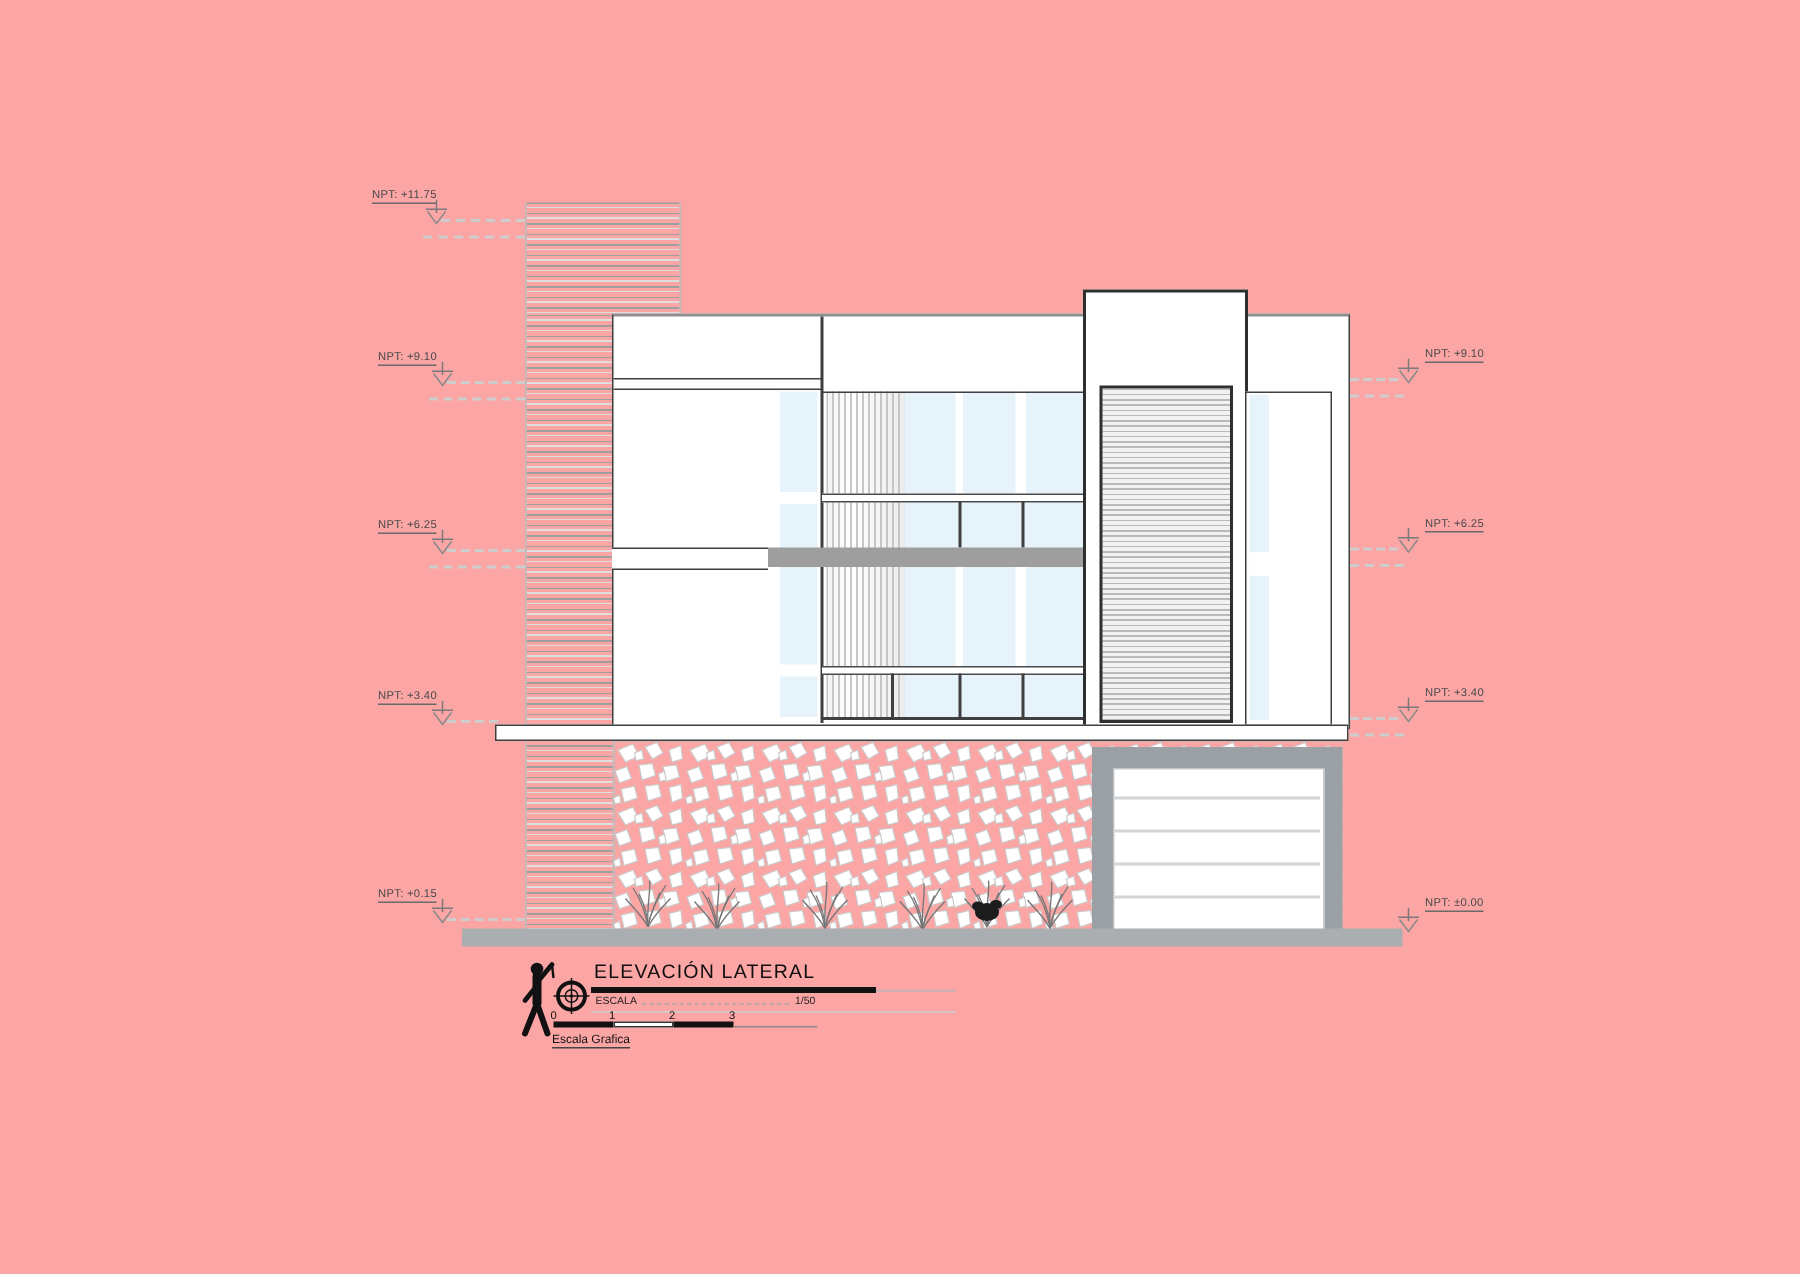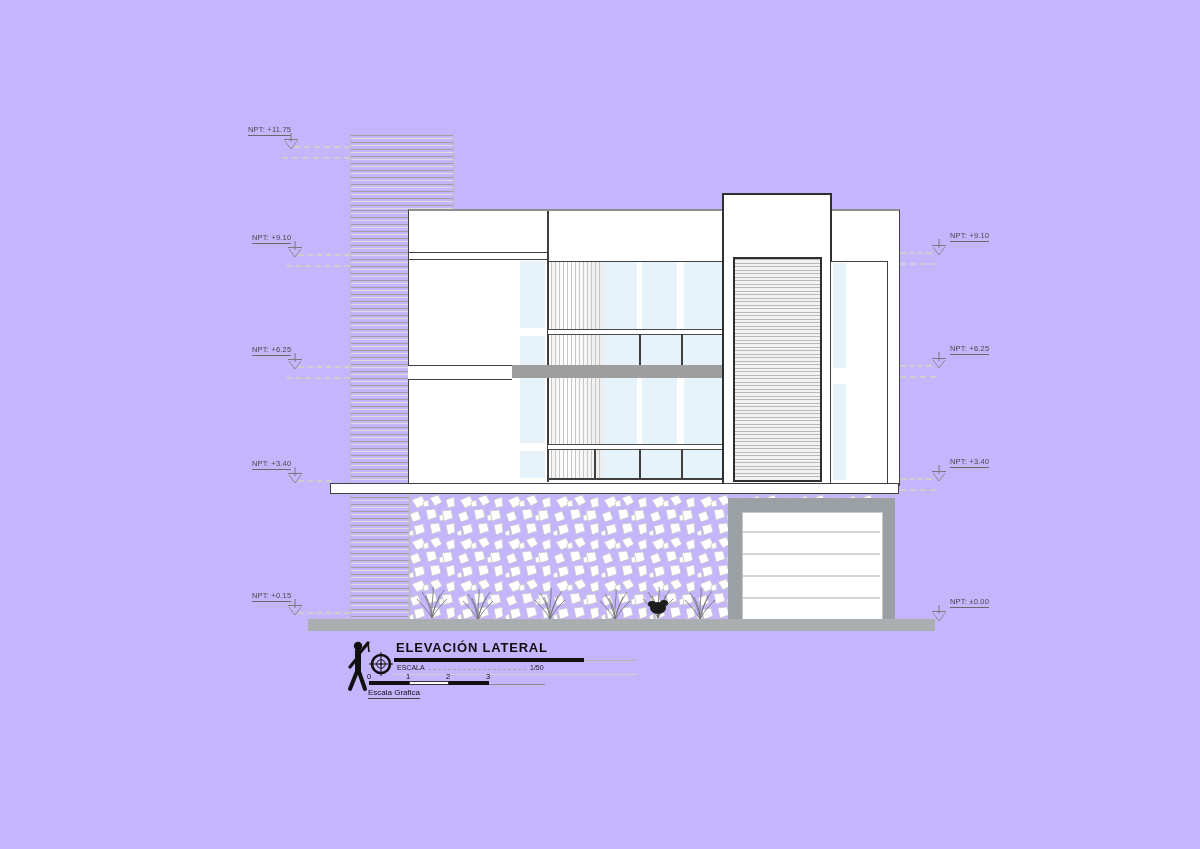--- a/index.html
+++ b/index.html
@@ -1,16 +1,16 @@
 <!DOCTYPE html>
 <html><head>
 <meta charset="utf-8">
 <style>
   html,body{margin:0;padding:0;background:#ffffff;}
-  #page{position:relative;width:1200px;height:849px;background:#c4b5fd;overflow:hidden;
+  #page{position:relative;width:1200px;height:849px;background:#fca5a5;overflow:hidden;
         font-family:"Liberation Sans", sans-serif;color:#333;}
   .abs{position:absolute;}
   
   .mlabel{position:absolute;font-size:7.5px;letter-spacing:.2px;color:#4a4a4a;
           border-bottom:1px solid #6a6a6a;padding-bottom:1px;white-space:nowrap;}
   .dash{position:absolute;height:0;border-top:2px dashed #cdcdcd;}
   
   .clad{position:absolute;background:
         repeating-linear-gradient(180deg,#9f9f9f 0 1px,transparent 1px 7px),
         repeating-linear-gradient(180deg,transparent 0 3px,#dedede 3px 4px,transparent 4px 7px);
@@ -20,21 +20,21 @@
         repeating-linear-gradient(90deg,#c6c6c6 0 1px,transparent 1px 4px),
         linear-gradient(90deg,#f3f3f3,#ffffff 30%,#ececec);}
   
   .hlouv{position:absolute;border:2px solid #2f2f2f;background:
         repeating-linear-gradient(180deg,#b9b9b9 0 1px,#f2f2f2 1px 3.5px),
         #f5f5f5;}
   .glass{position:absolute;background:#e7f3fb;}
   .rail{position:absolute;background:#ffffff;border-top:1px solid #4a4a4a;border-bottom:1px solid #4a4a4a;}
   .frameline{position:absolute;background:#3f3f3f;}
   .whiteline{position:absolute;background:#ffffff;}
-  .titletxt{position:absolute;font-size:13px;font-weight:700;letter-spacing:.8px;color:#0f0f0f;white-space:nowrap;}
+  .titletxt{position:absolute;font-size:13px;font-weight:400;letter-spacing:.8px;color:#0f0f0f;white-space:nowrap;}
   .smalltxt{position:absolute;font-size:7px;color:#222;white-space:nowrap;}
   .tick{position:absolute;font-size:7.5px;color:#111;}
   .caption{position:absolute;font-size:8px;color:#111;border-bottom:1px solid #444;padding-bottom:1px;white-space:nowrap;}
 </style>
 </head>
 <body>
 
 <div id="page">
 
   <div class="clad" style="left:350px;top:135px;width:102px;height:76px;"></div>

